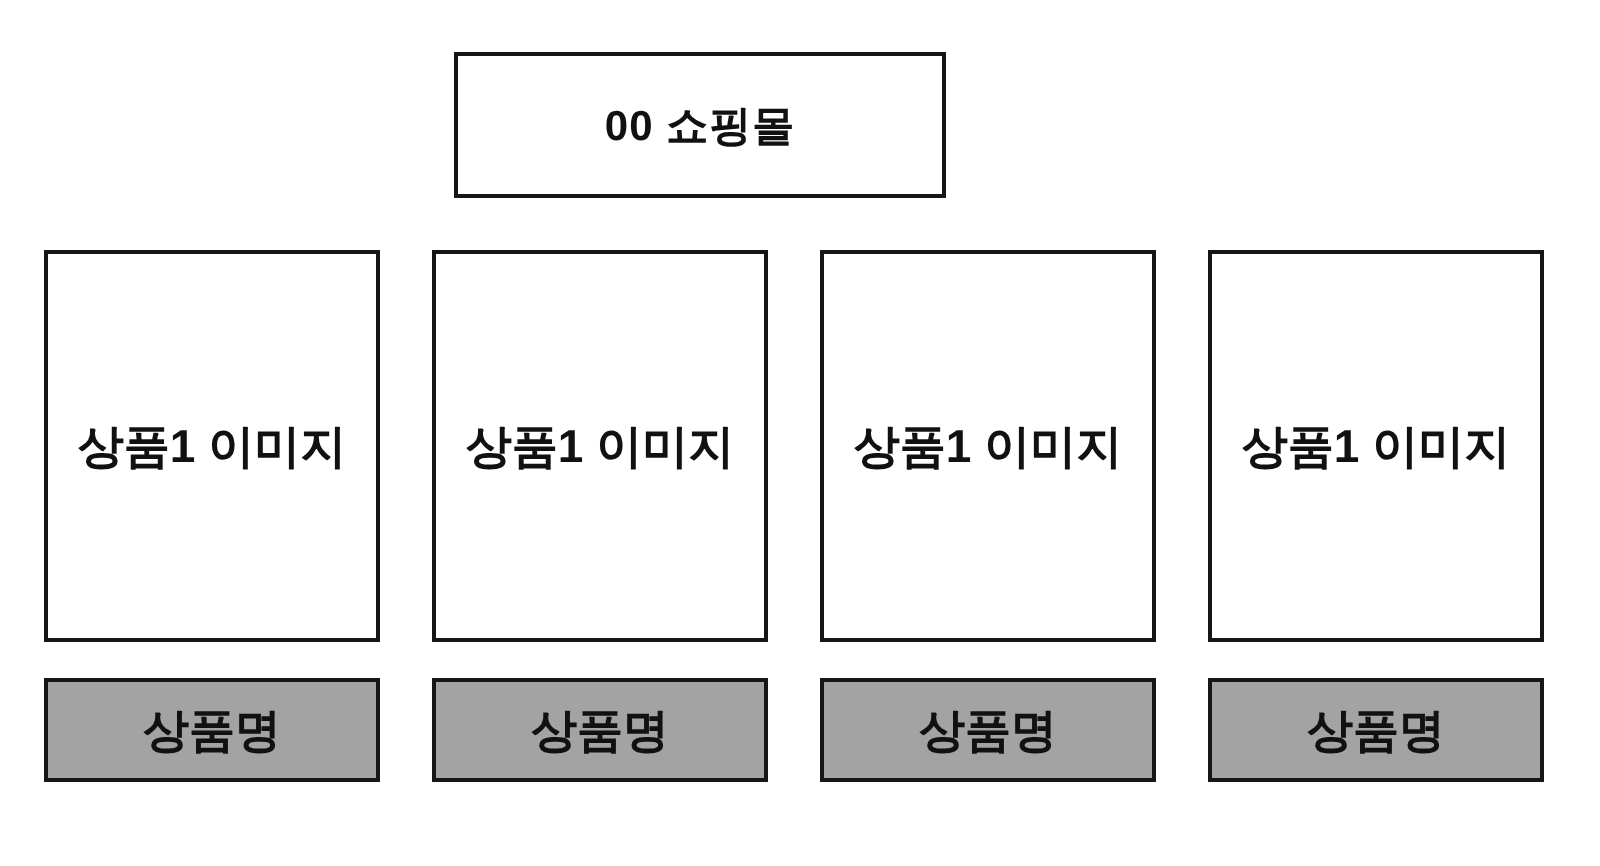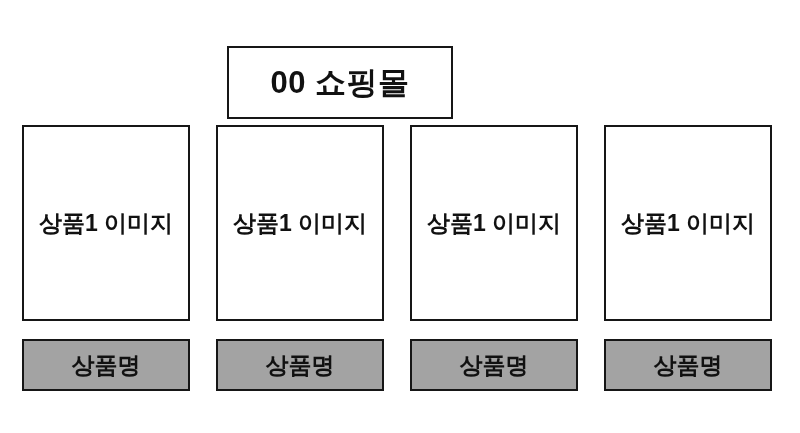--- a/index.html
+++ b/index.html
@@ -13,33 +13,32 @@
     height: 433px;
     background: #ffffff;
     font-family: "Liberation Sans", "DejaVu Sans", sans-serif;
     color: #111111;
     overflow: hidden;
   }
   .title-box {
     position: absolute;
     left: 227px;
     top: 26px;
-    width: 226px;
+    width: 246px;
     height: 73px;
     border: 2px solid #161616;
     background: #ffffff;
     display: flex;
     align-items: center;
     justify-content: center;
     box-sizing: border-box;
-    font-size: 31px;
+    font-size: 21px;
     font-weight: 700;
     letter-spacing: 0.5px;
     white-space: nowrap;
-    margin-top: 20px;
   }
   .products-row {
     position: absolute;
     left: 22px;
     top: 125px;
     display: flex;
     gap: 26px;
     border-radius: 20px;
   }
   .product-col {

